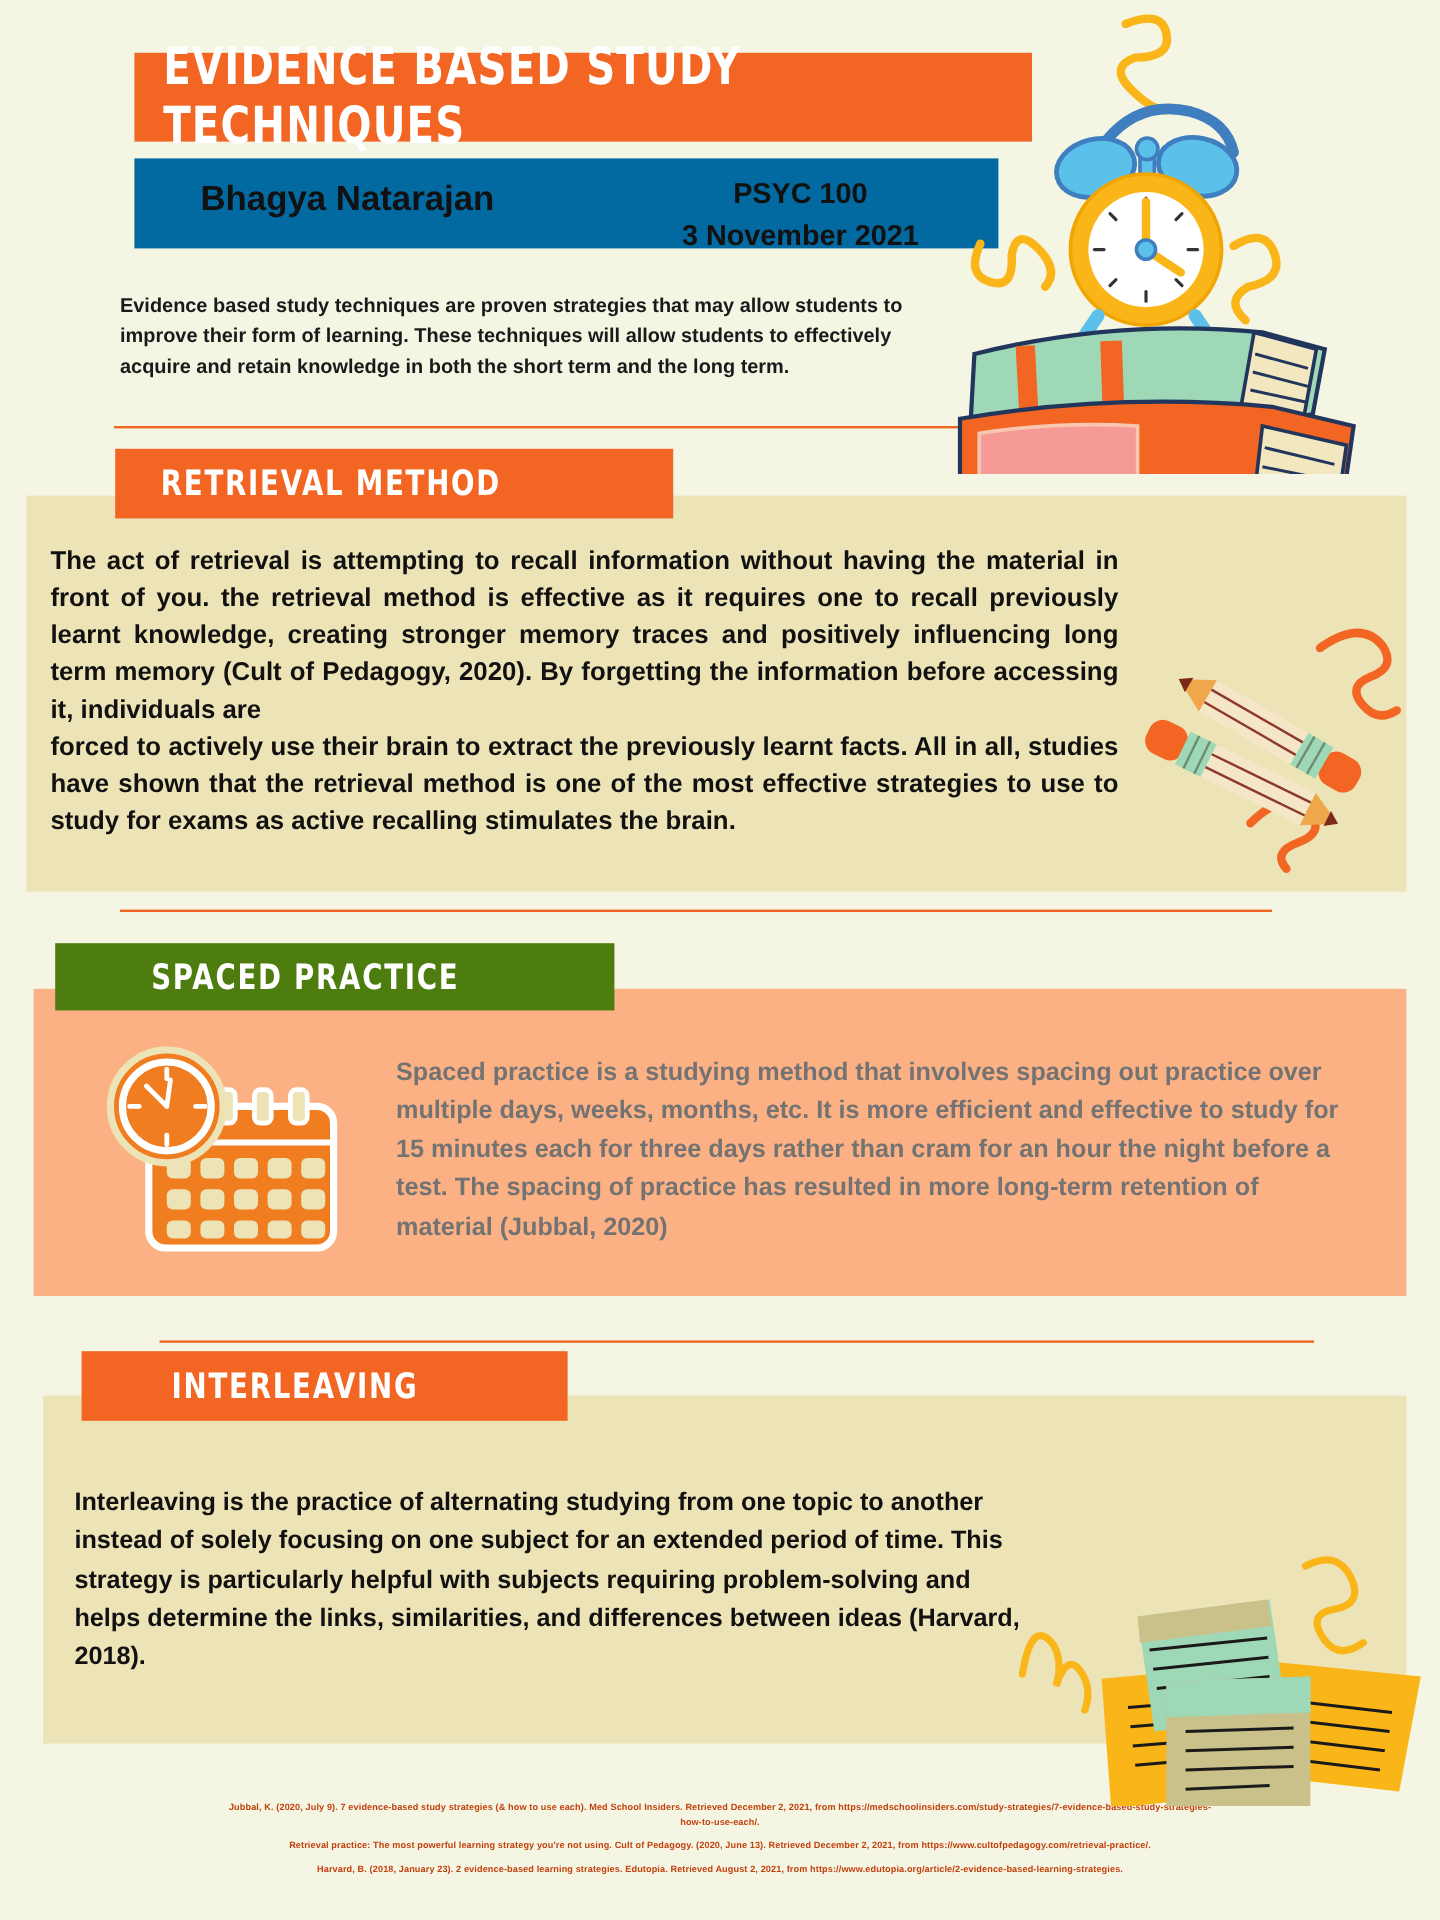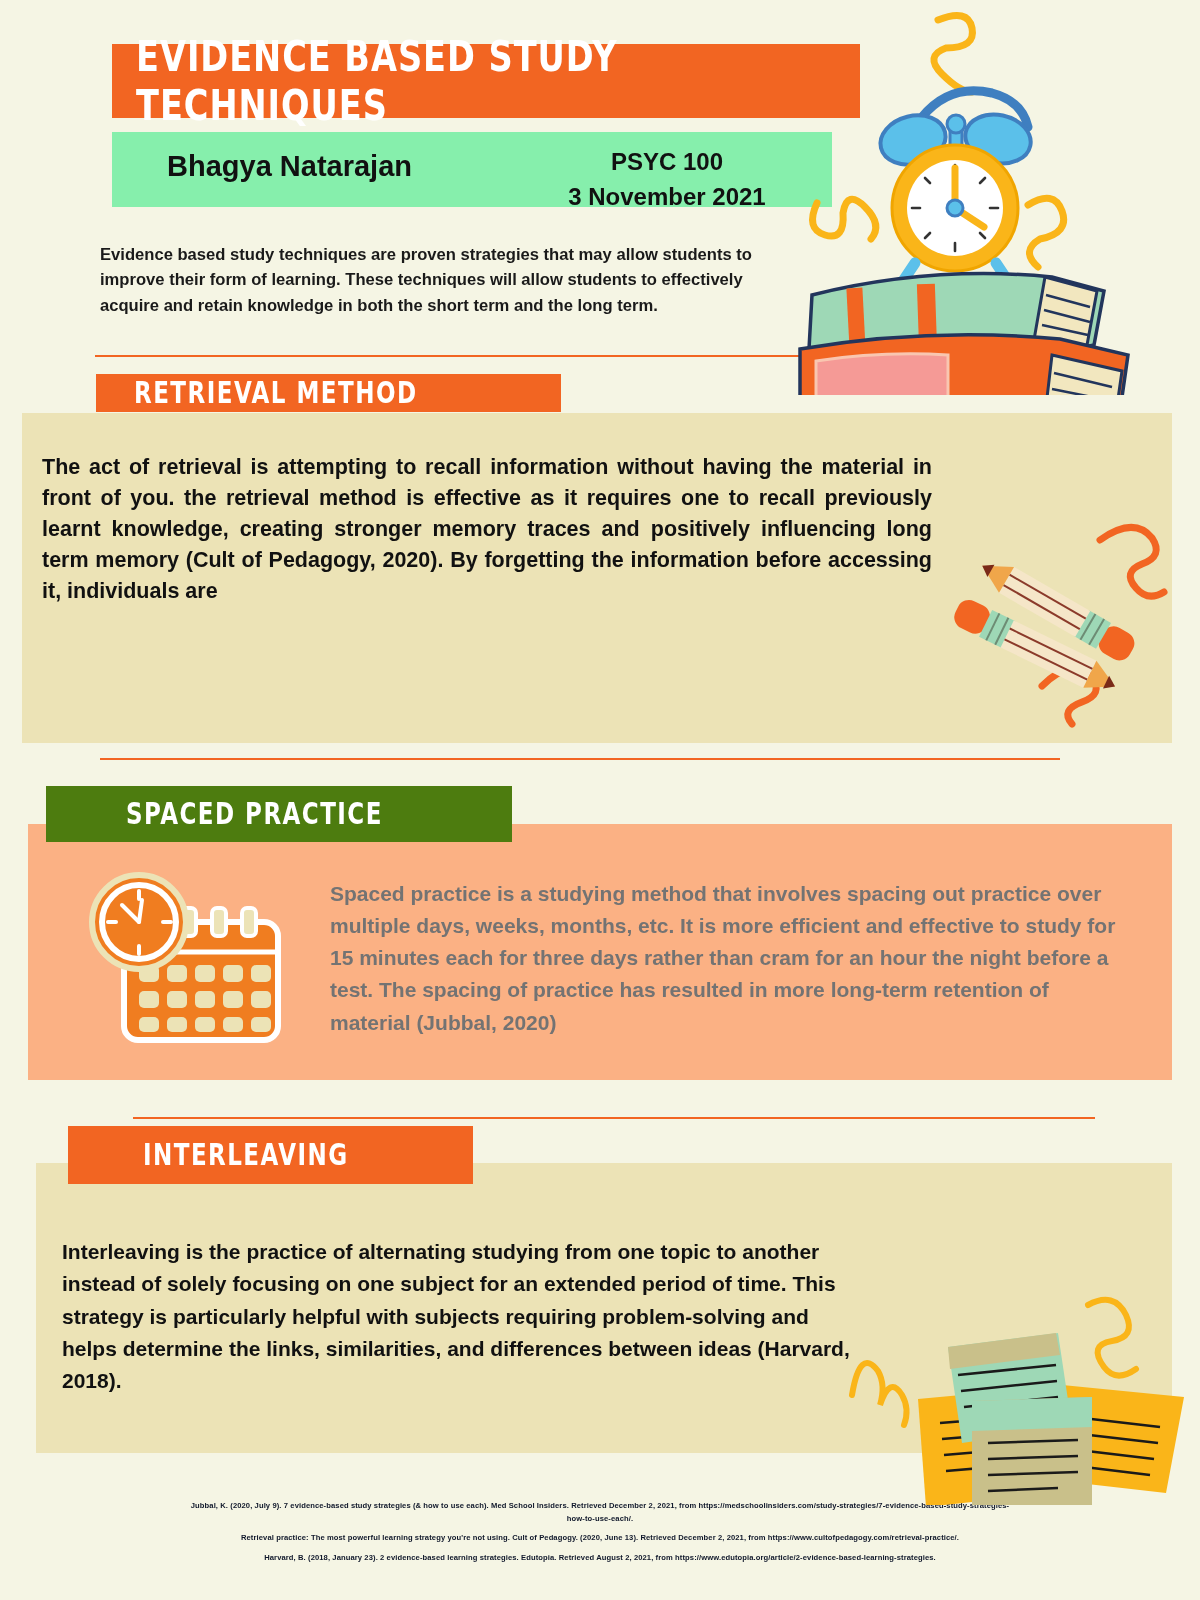--- a/index.html
+++ b/index.html
@@ -28,21 +28,21 @@
     transform:scaleY(1.22) scaleX(0.96);
     transform-origin:left center;
   }
 
   
   #title-band { left:112px; top:44px; width:748px; height:74px; }
   #title-band .txt { font-size:35px; margin-left:24px; letter-spacing:1px; }
 
   #byline-band {
     position:absolute; left:112px; top:132px; width:720px; height:75px;
-    background:#86efac;
+    background:#0369a1;
   }
   #author-name {
     position:absolute; left:55px; top:18px;
     font-size:29px; font-weight:bold; color:#111;
     font-family:"Liberation Sans", sans-serif;
   }
   #course-block {
     position:absolute; left:425px; top:13px;
     text-align:center; width:260px;
     font-size:24px; font-weight:bold; color:#111; line-height:1.45;
@@ -57,21 +57,21 @@
   }
   #divider-1 { left:95px; top:355px; width:965px; }
   #divider-2 { left:100px; top:758px; width:960px; }
   #divider-3 { left:133px; top:1117px; width:962px; }
 
   
   #retrieval-panel {
     position:absolute; left:22px; top:413px; width:1150px; height:330px;
     background:#ece3b6;
   }
-  #retrieval-head { left:96px; top:374px; width:465px; height:38px; }
+  #retrieval-head { left:96px; top:374px; width:465px; height:58px; }
   #retrieval-head .txt { font-size:24px; margin-left:38px; }
   #retrieval-body {
     position:absolute; left:42px; top:452px; width:890px;
     font-size:21.5px; font-weight:bold; color:#111; line-height:1.44;
     text-align:justify;
   }
   #retrieval-body .nojust { text-align:left; }
 
   
   #spaced-panel {
@@ -95,21 +95,21 @@
   #inter-head { left:68px; top:1126px; width:405px; height:58px; }
   #inter-head .txt { font-size:24px; margin-left:75px; }
   #inter-body {
     position:absolute; left:62px; top:1215px; width:790px;
     font-size:21px; font-weight:bold; color:#111; line-height:1.54;
   }
 
   
   #references {
     position:absolute; left:0; top:1500px; width:1200px;
-    text-align:center; color:#0f172a;
+    text-align:center; color:#c2410c;
   }
   #references .ref {
     font-size:7.6px; font-weight:bold; line-height:1.65;
     margin:0 auto 7px auto; width:820px; letter-spacing:0.1px;
   }
 
   
   .deco { position:absolute; pointer-events:none; }
   #clock-books { left:770px; top:5px; width:430px; height:390px; }
   #pencils { left:950px; top:500px; width:250px; height:270px; }
@@ -137,20 +137,21 @@
 
   <div class="divider" id="divider-1"></div>
 
   <div id="retrieval-panel"></div>
   <div class="band-title" id="retrieval-head">
     <span class="txt">RETRIEVAL METHOD</span>
   </div>
   <div id="retrieval-body">
     <span>The act of retrieval is attempting to recall information without having the material in front of you. the retrieval method is effective as it requires one to recall previously learnt knowledge, creating stronger memory traces and positively influencing long term memory (Cult of Pedagogy, 2020). By forgetting the information before accessing it, individuals are</span>
     <div class="nojust" style="height:0"></div>
+    <div>forced to actively use their brain to extract the previously learnt facts. All in all, studies have shown that the retrieval method is one of the most effective strategies to use to study for exams as active recalling stimulates the brain.</div>
   </div>
 
   <div class="divider" id="divider-2"></div>
 
   <div id="spaced-panel"></div>
   <div class="band-title" id="spaced-head">
     <span class="txt">SPACED PRACTICE</span>
   </div>
   <p id="spaced-body">Spaced practice is a studying method that involves spacing out practice over multiple days, weeks, months, etc. It is more efficient and effective to study for 15 minutes each for three days rather than cram for an hour the night before a test. The spacing of practice has resulted in more long-term retention of material (Jubbal, 2020)</p>
 

